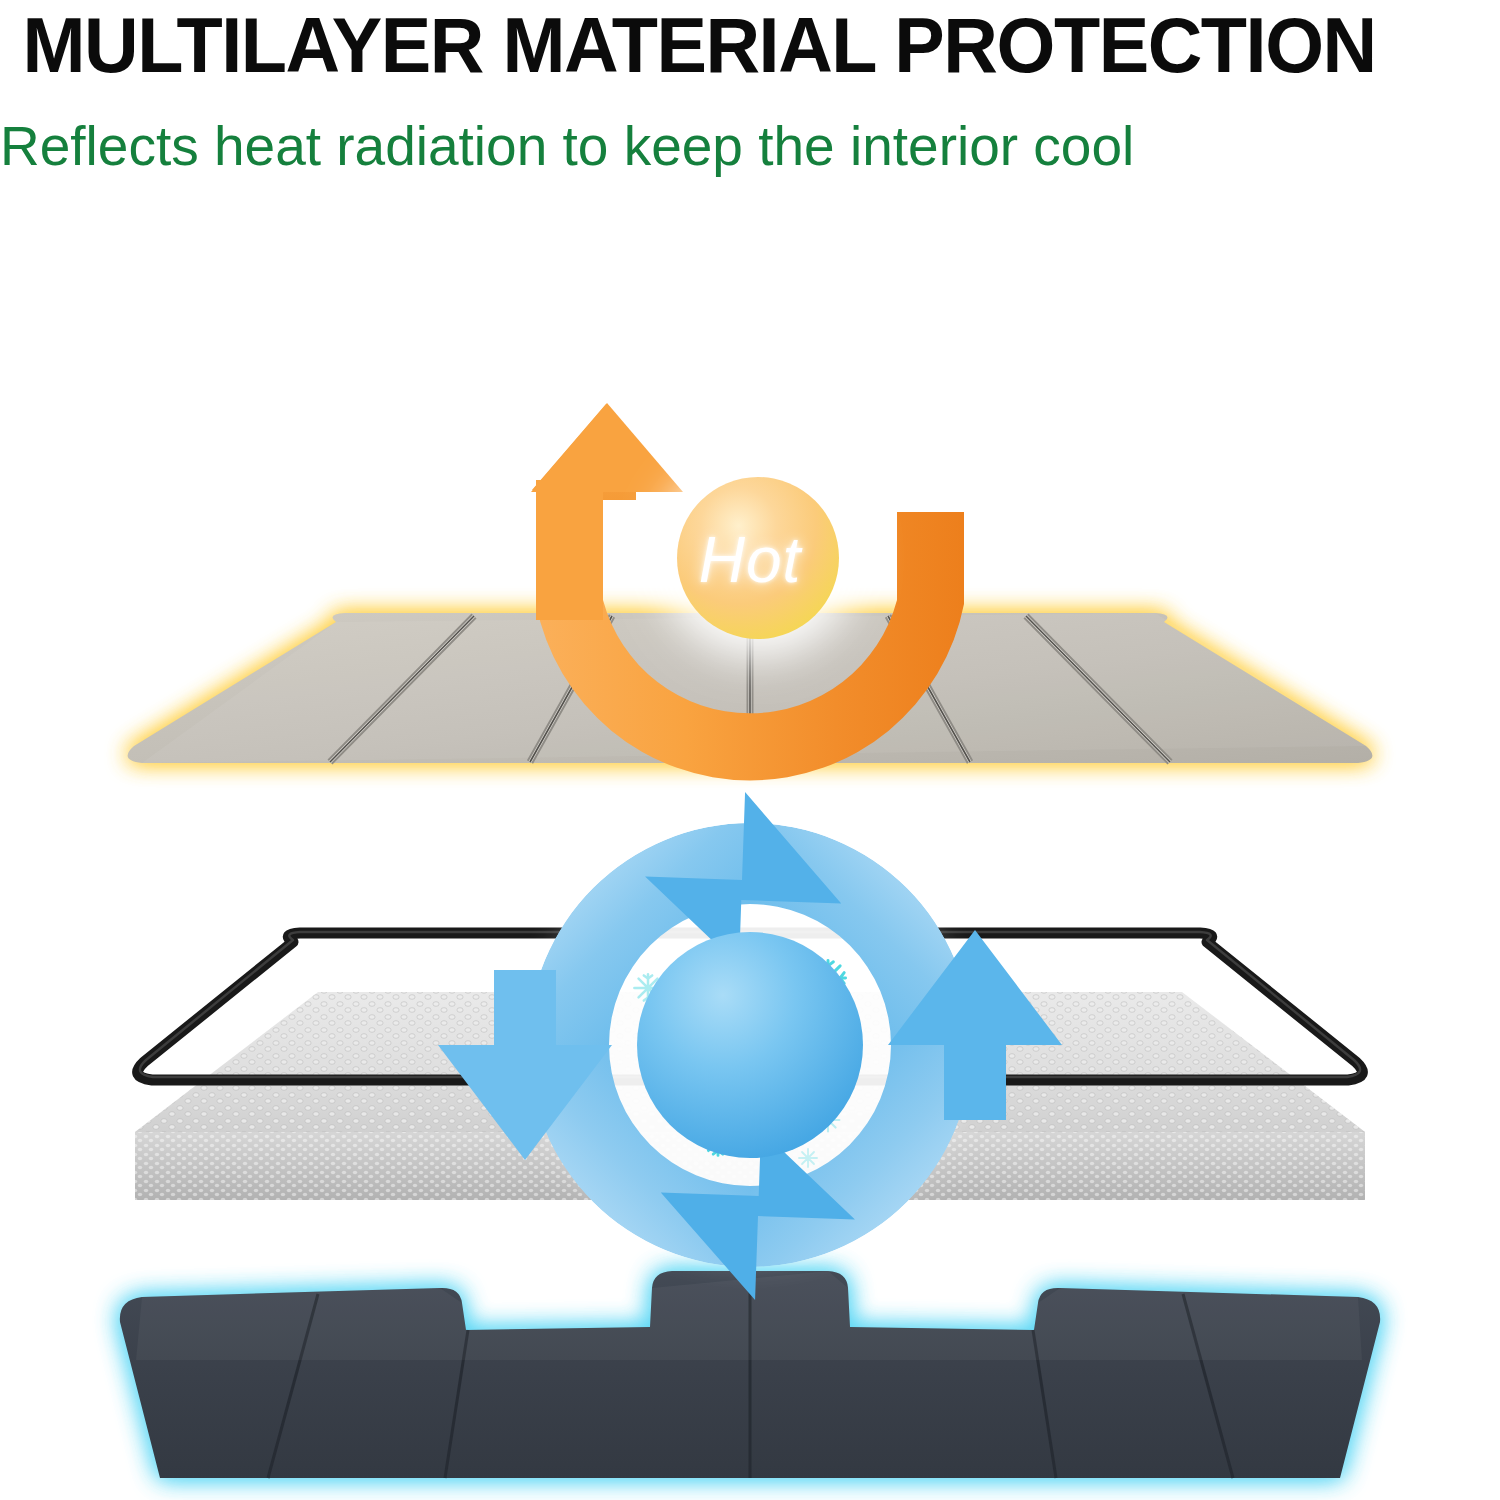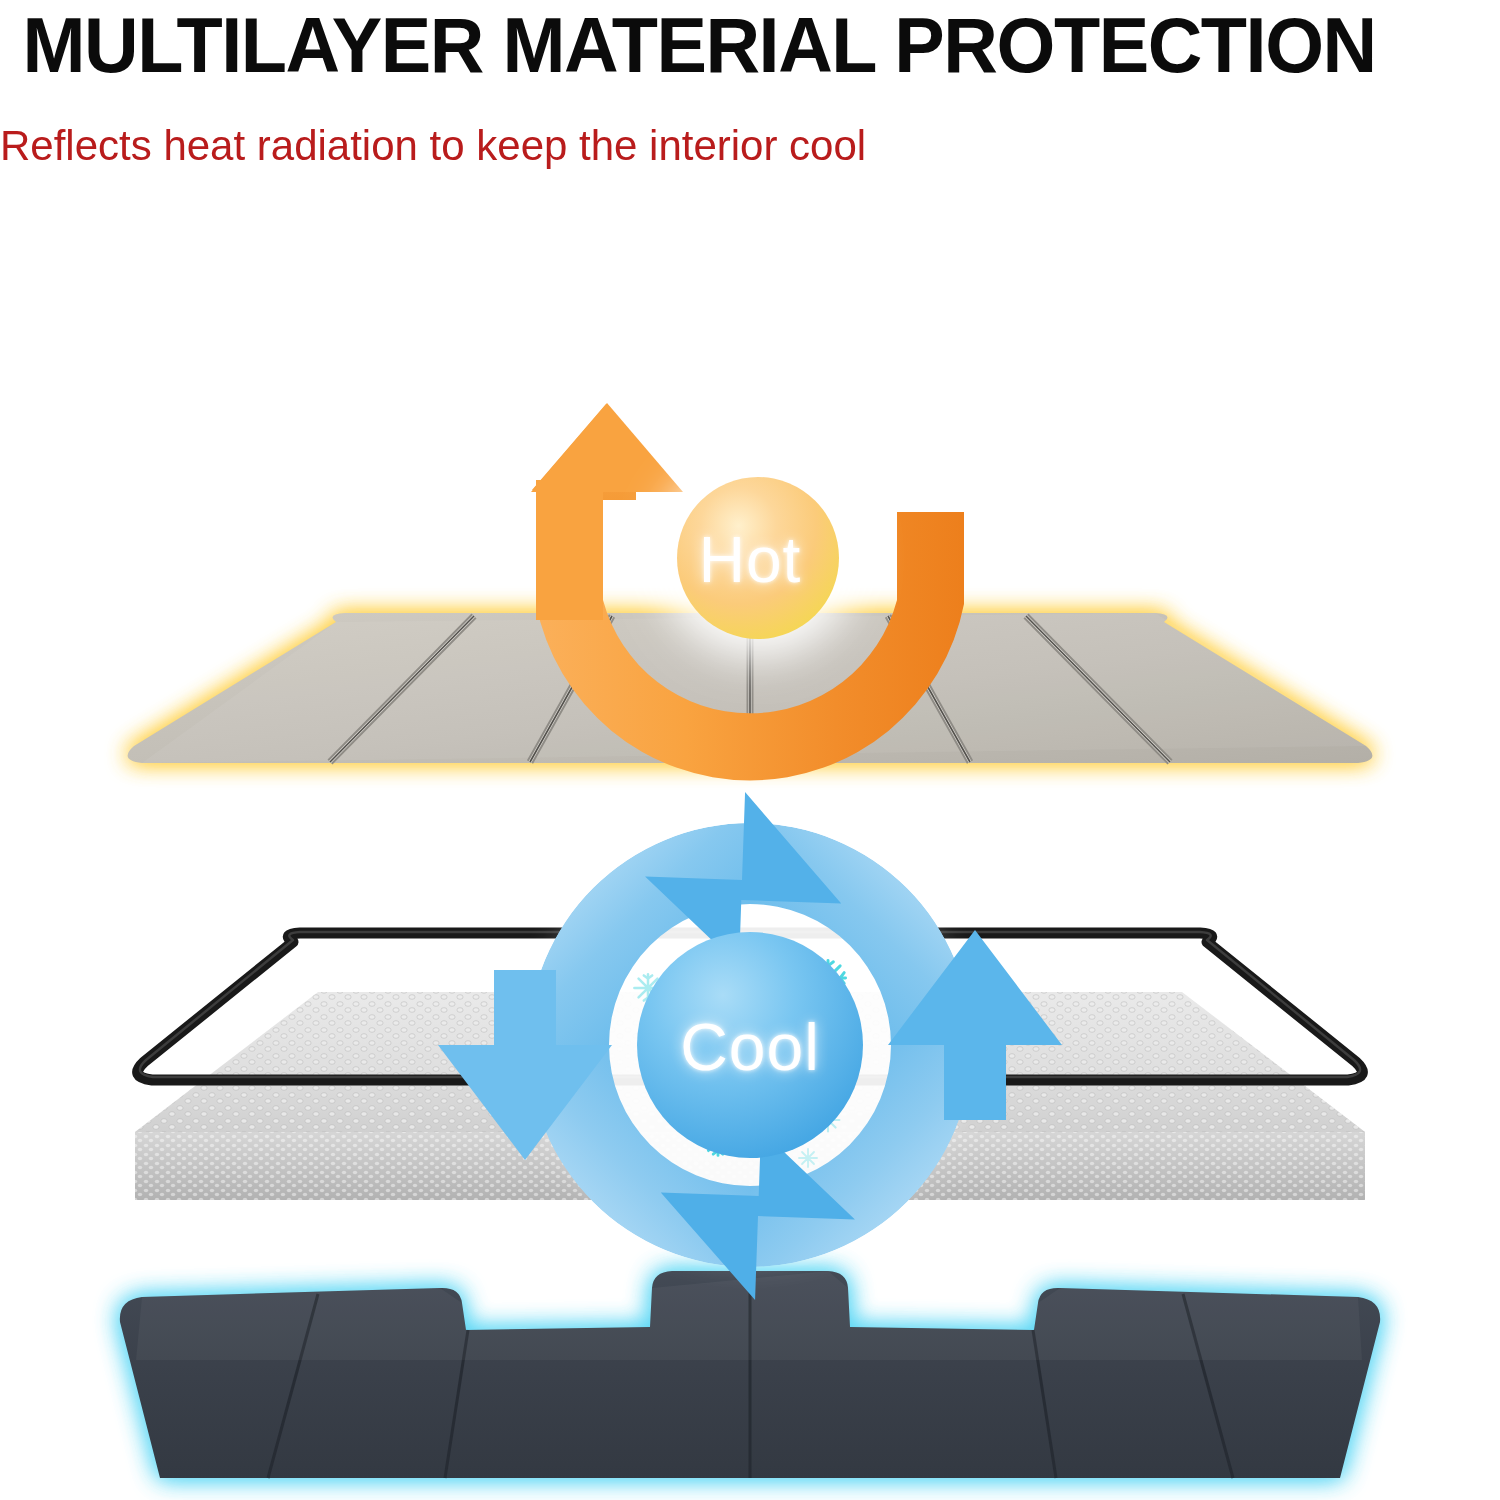--- a/index.html
+++ b/index.html
@@ -42,23 +42,23 @@
     transform: scaleX(0.97);
     transform-origin: center top;
     padding-top: 4px;
     white-space: nowrap;
   }
   .subtitle {
     margin: 0;
     padding-top: 36px;
     font-family: "Liberation Sans", sans-serif;
     font-weight: 400;
-    font-size: 42px;
+    font-size: 55px;
     line-height: 48px;
-    color: #b91c1c;
+    color: #15803d;
     white-space: nowrap;
   }
 
   
   .stage {
     position: absolute;
     left: 0;
     top: 0;
     width: 1500px;
     height: 1500px;
@@ -76,20 +76,21 @@
 
   
   .hot-label {
     left: 0; top: 0;
     width: 1500px;
     text-align: center;
     font-size: 64px;
     line-height: 64px;
     letter-spacing: 1px;
     text-shadow: 0 0 14px rgba(255,255,255,0.85), 0 0 4px rgba(255,255,255,0.9);
+    font-style: italic;
   }
   
   .cool-label {
     left: 0; top: 0;
     width: 1500px;
     text-align: center;
     font-size: 66px;
     line-height: 66px;
     letter-spacing: 1px;
     text-shadow: 0 0 14px rgba(255,255,255,0.8), 0 0 4px rgba(255,255,255,0.9);
@@ -427,16 +428,15 @@
         <rect x="536" y="480" width="67" height="140" fill="#F9A340"></rect>
 
         <circle cx="758" cy="558" r="100" fill="#ffffff" opacity="0.95" filter="url(#softWhiteHalo)"></circle>
 
         <circle cx="758" cy="558" r="81" fill="url(#hotSphere)"></circle>
       </g>
     </svg>
 
     <div class="layer-caption hot-label" style="top:528px;">Hot</div>
 
-    <div class="layer-caption cool-label" style="top:1014px;">Cool</div>
   </div>
 
 </div>
 
 </body></html>

